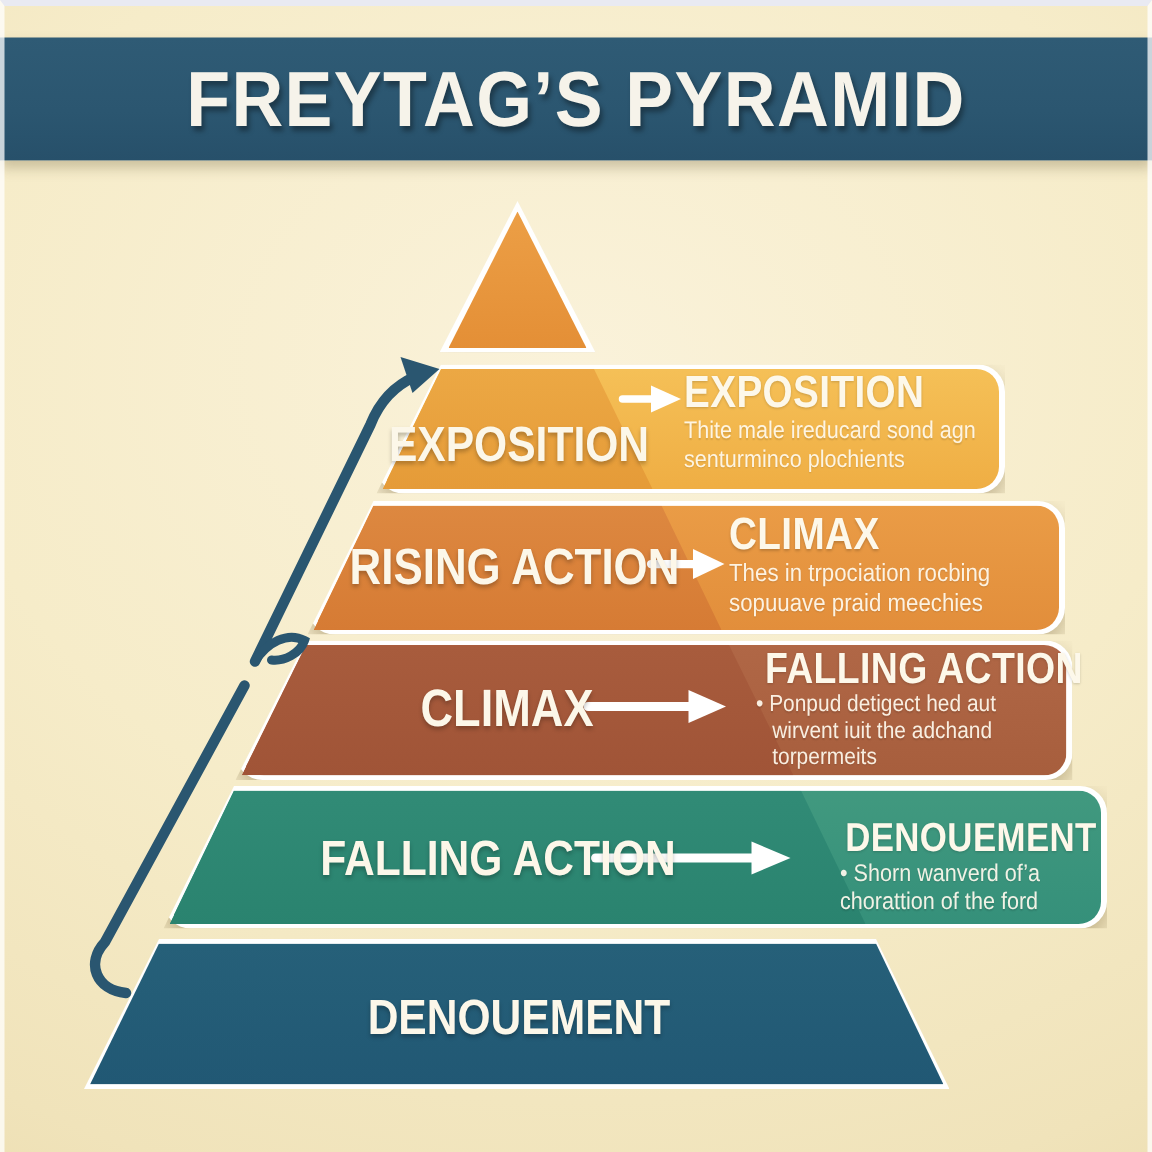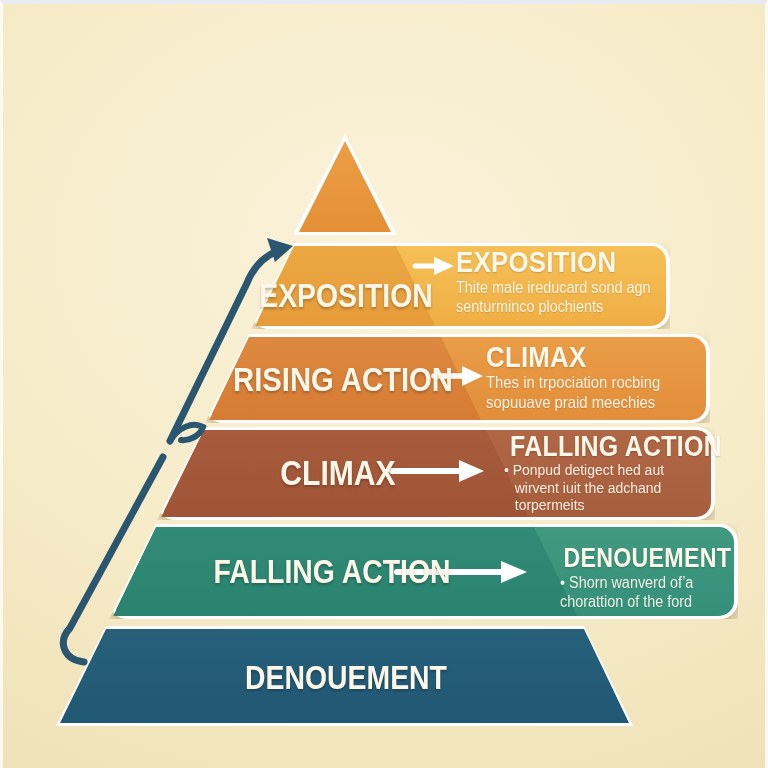--- a/index.html
+++ b/index.html
@@ -28,20 +28,23 @@
     transform-origin:left top; white-space:nowrap; text-shadow:0 1px 2px rgba(0,0,0,.18); }
   .co-t { color:rgba(255,250,238,.93); transform:scaleX(.9); transform-origin:left top;
     white-space:nowrap; text-shadow:0 1px 1px rgba(0,0,0,.12); }
   svg.arrows { position:absolute; inset:0; z-index:4; pointer-events:none; }
 </style>
 </head>
 <body>
 
 <div id="stage">
 
+  <div class="banner">
+    <h1>FREYTAG’S PYRAMID</h1>
+  </div>
 
   <div class="wrap" style="left:293px; top:134px; width:104px; height:101px; clip-path:polygon(52px 0px,104px 101px,0px 101px);"></div>
   <div class="fill" style="left:299px; top:141px; width:92px; height:91px; z-index:2;
               background:linear-gradient(180deg,#EC9F46,#E48F36); clip-path:polygon(46px 0px,92px 91px,0px 91px);"></div>
 
   <div class="wrap" style="left:251px; top:243px; width:419px; height:86px; border-radius:18px; clip-path:polygon(43px 0,100% 0,100% 100%,0 100%); z-index:2;">
     <div class="fill" style="left:4px; top:3px; width:411px; height:80px; border-radius:15px;
                 background:linear-gradient(180deg,#F5C057,#EFAE44); clip-path:polygon(39px 0,100% 0,100% 100%,0 100%);">
       <div class="ovl" style="background:linear-gradient(180deg,#ECA844,#E59B38); clip-path:polygon(39px 0,141px 0,180px 100%,0 100%);"></div>
     </div>

